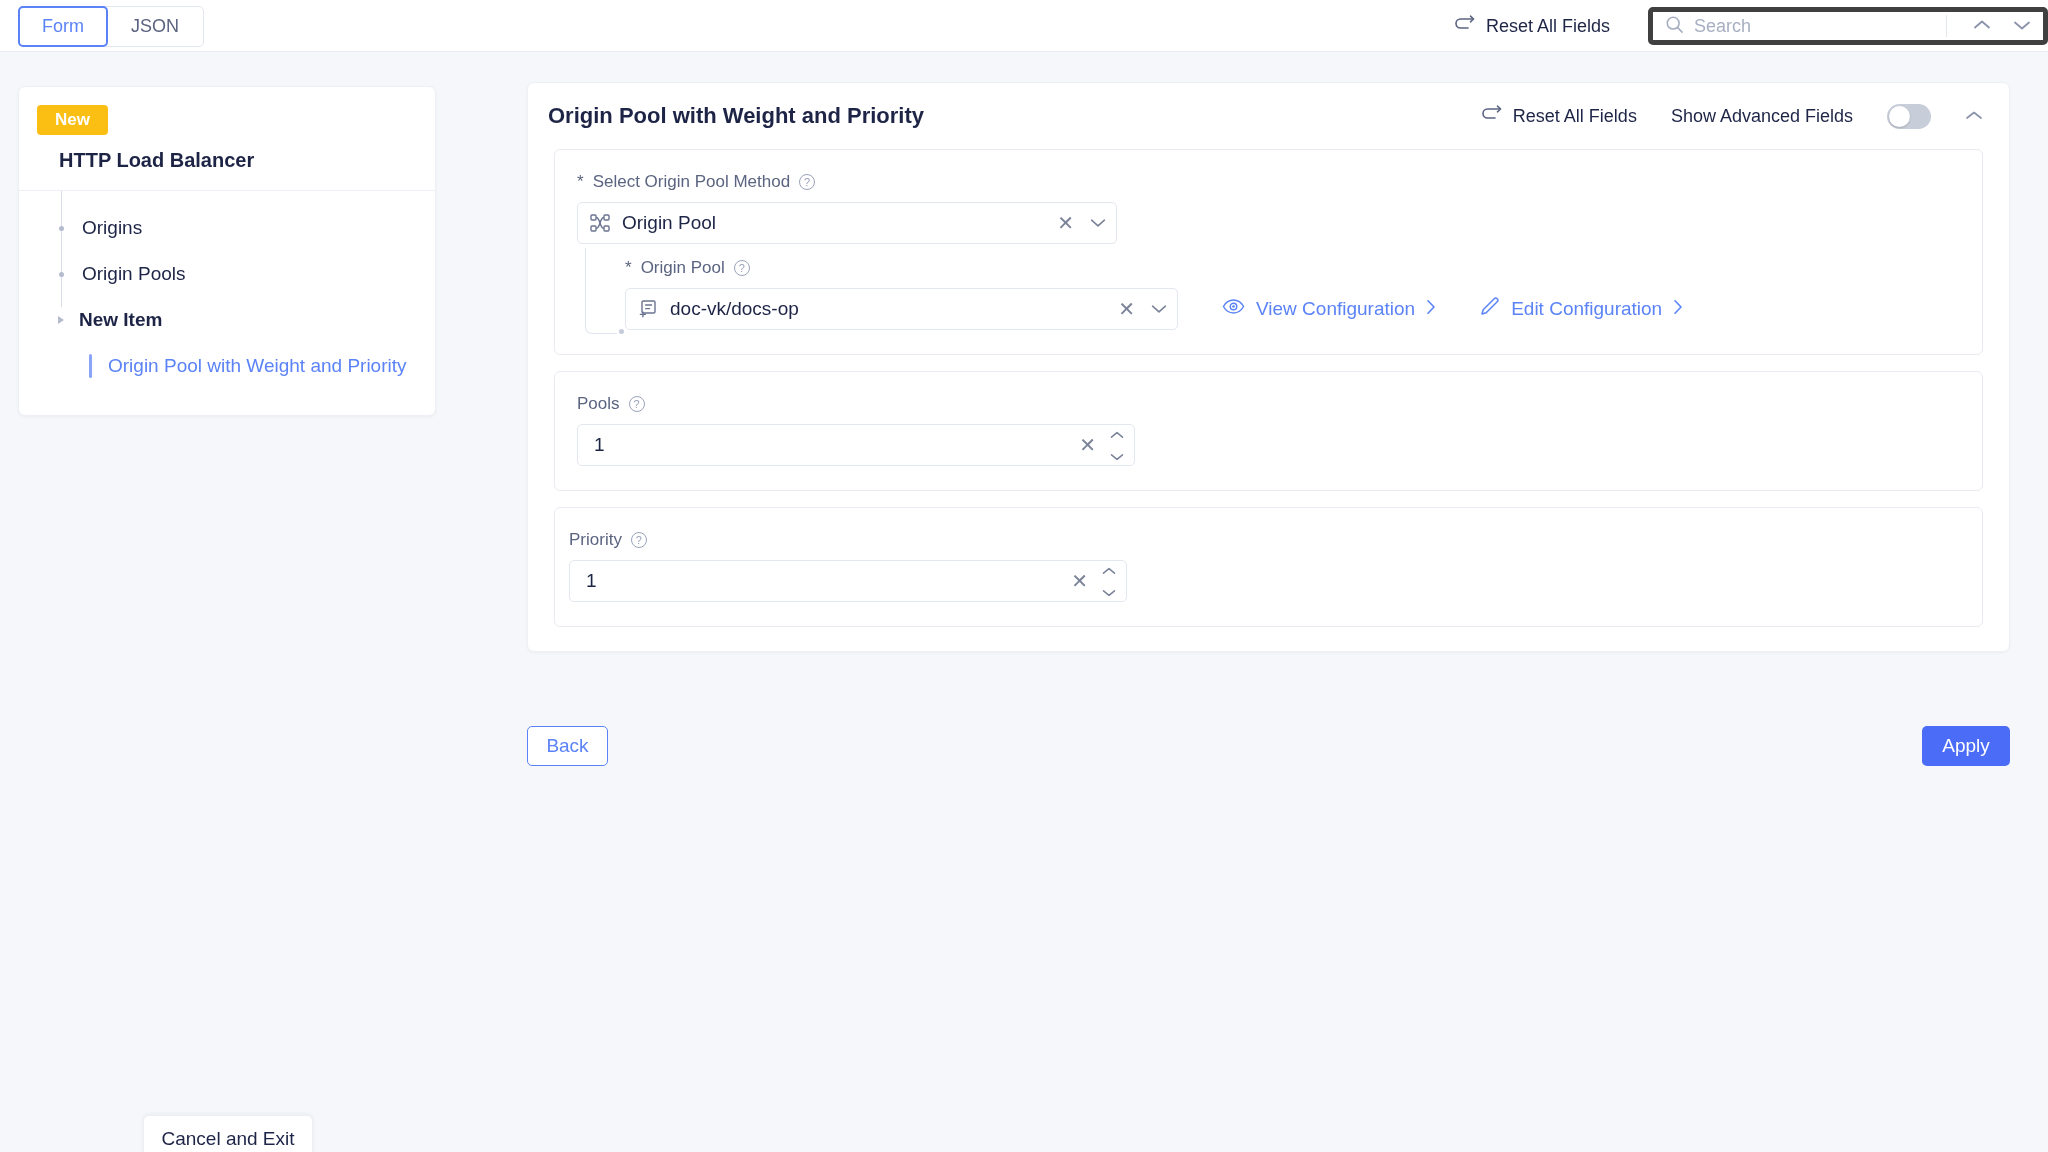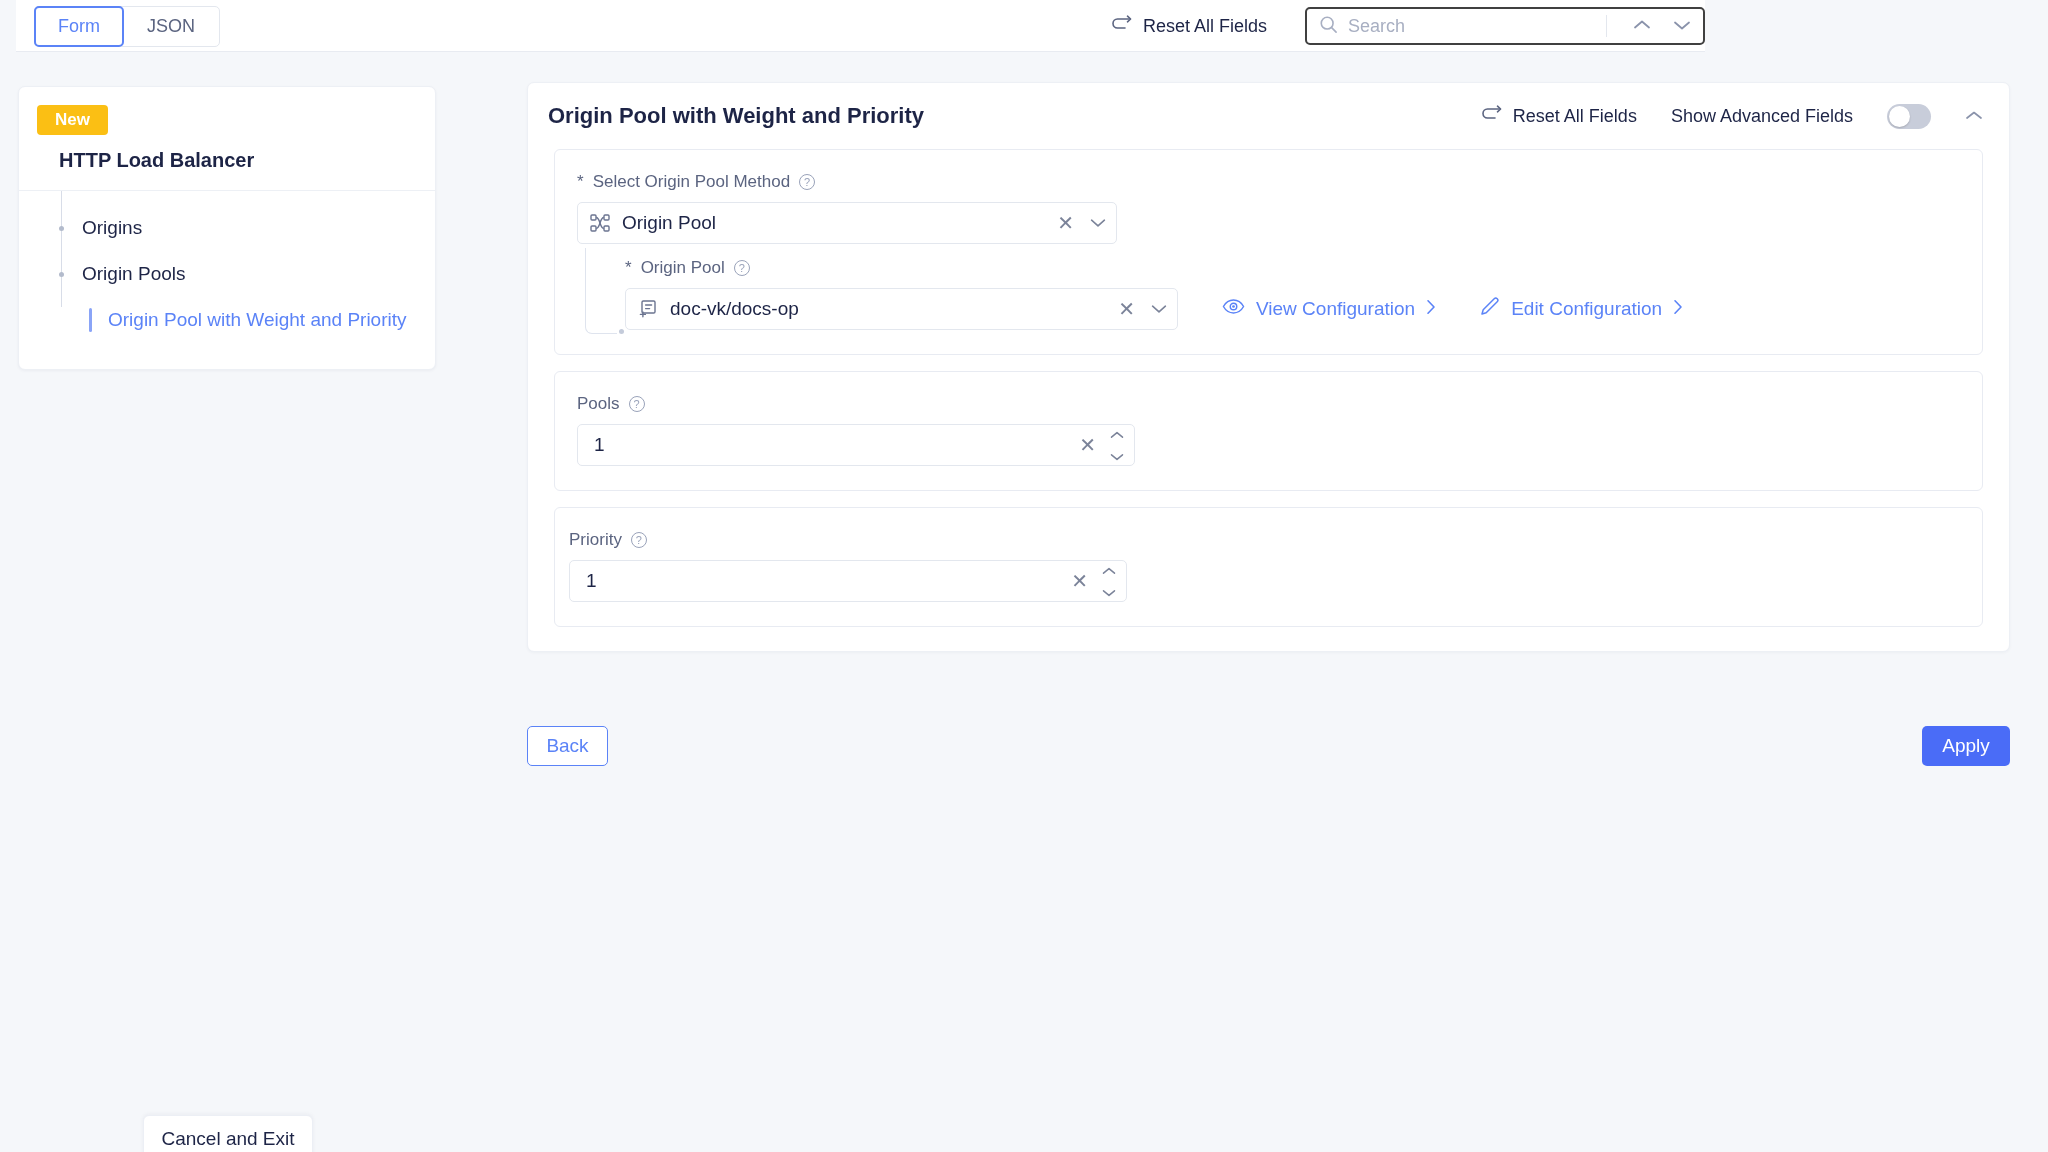--- a/index.html
+++ b/index.html
@@ -6,22 +6,22 @@
   html, body {
     width: 2048px; height: 1152px;
     background: #f5f7fa;
     font-family: "Liberation Sans", sans-serif;
     overflow: hidden;
     color: #1d2446;
   }
 
   
   .topbar {
-    position: absolute; left: 16px; top: 0;
-    width: 1689px; height: 52px;
+    position: absolute; left: 0; top: 0;
+    width: 2048px; height: 52px;
     background: #ffffff;
     border-bottom: 1px solid #e8ebf1;
     display: flex; align-items: center;
   }
   .tabgroup {
     position: absolute; left: 18px; top: 6px;
     height: 41px;
     display: flex; align-items: stretch;
     border: 1px solid #e3e7ee;
     border-radius: 5px;
@@ -52,21 +52,21 @@
     height: 52px; display: flex; align-items: center;
   }
   .reset-link {
     display: flex; align-items: center; gap: 10px;
     font-size: 18px; color: #1d2446;
     margin-right: 38px;
     white-space: nowrap;
   }
   .searchbox {
     width: 400px; height: 38px;
-    border: 2px solid #404040;
+    border: 5px solid #404040;
     border-radius: 5px;
     display: flex; align-items: center;
     padding: 0 12px;
     background: #fff;
     gap: 10px;
   }
   .searchbox input {
     border: none; outline: none; flex: 1;
     font-size: 18px; color: #1d2446;
     font-family: "Liberation Sans", sans-serif;
@@ -341,20 +341,24 @@
     <div class="tnode">
       <span class="tdot"></span>
       <span class="tlabel">Origins</span>
     </div>
 
     <div class="tnode">
       <span class="tdot"></span>
       <span class="tlabel">Origin Pools</span>
     </div>
 
+    <div class="tnode">
+      <span class="tarrow"></span>
+      <span class="tlabel bold">New Item</span>
+    </div>
 
     <div class="tleaf">
       <span class="bar"></span>
       <span class="tlabel">Origin Pool with Weight and Priority</span>
     </div>
   </div>
 </div>
 
 <div class="maincard">
 

